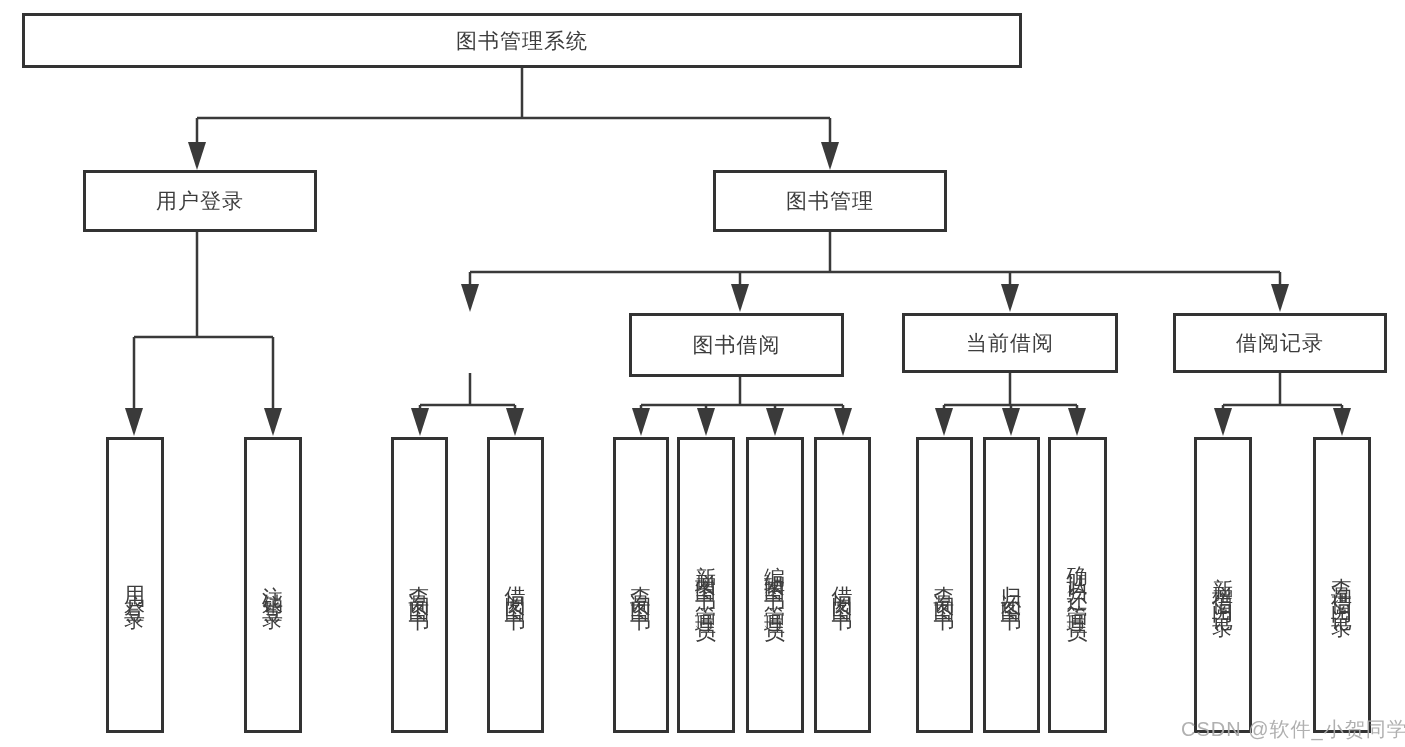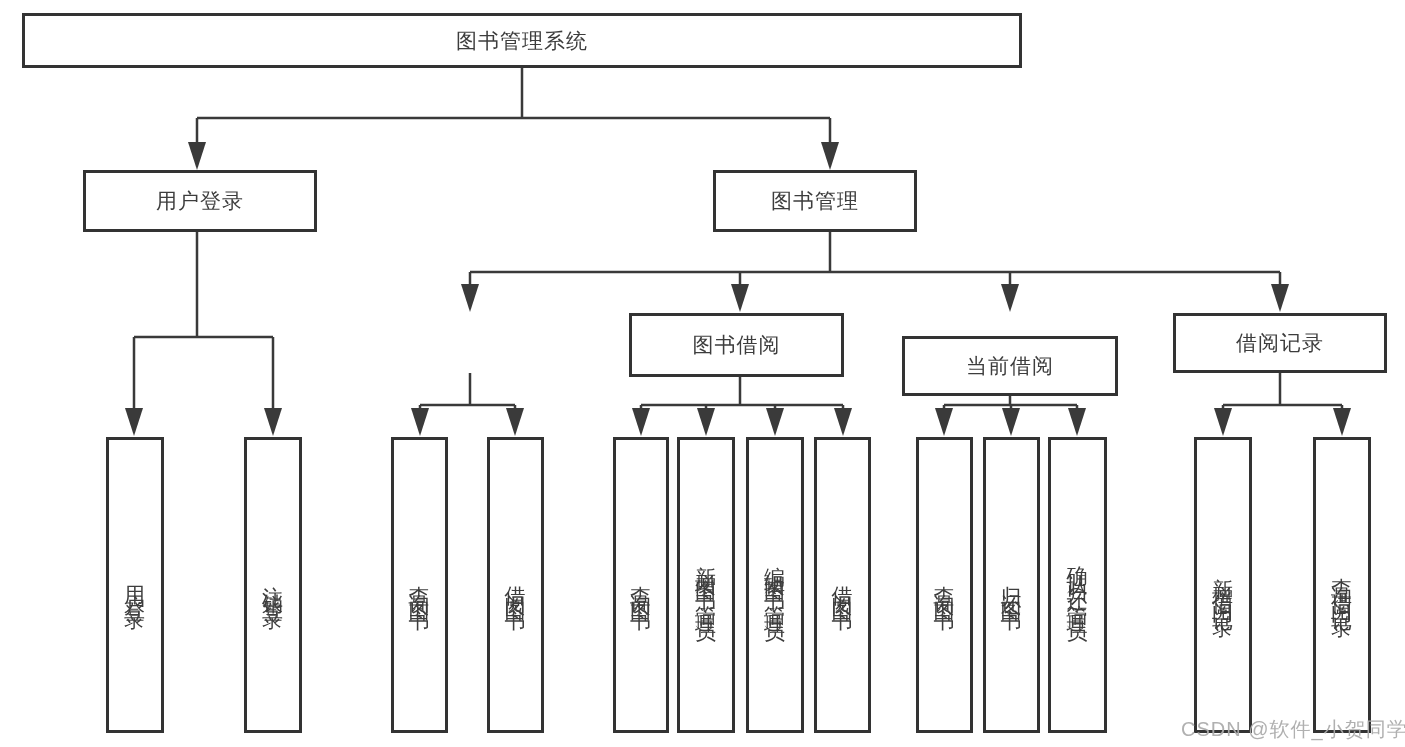--- a/index.html
+++ b/index.html
@@ -45,25 +45,25 @@
     text-orientation: upright;
     font-size: 21px;
     letter-spacing: 8px;
     line-height: 1;
     white-space: nowrap;
   }
   
   #n-root  { left: 22px;   top: 13px;  width: 1000px; height: 55px; }
   
   #n-login { left: 83px;   top: 170px; width: 234px;  height: 62px; }
-  #n-mgmt  { left: 713px;  top: 170px; width: 204px;  height: 62px; }
+  #n-mgmt  { left: 713px;  top: 170px; width: 234px;  height: 62px; }
   
   #n-l3-0  { left: 363px;  top: 313px; width: 215px;  height: 60px; }
   #n-l3-1  { left: 629px;  top: 313px; width: 215px;  height: 64px; }
-  #n-l3-2  { left: 902px;  top: 313px; width: 216px;  height: 60px; margin-top: 23px; }
+  #n-l3-2  { left: 902px;  top: 313px; width: 216px;  height: 60px; }
   #n-l3-3  { left: 1173px; top: 313px; width: 214px;  height: 60px; }
   
   .leaf    { top: 437px; width: 58px; height: 296px; }
   #lf-0  { left: 106px;  }
   #lf-1  { left: 244px;  }
   #lf-2  { left: 391px;  width: 57px; }
   #lf-3  { left: 487px;  width: 57px; }
   #lf-4  { left: 613px;  width: 56px; }
   #lf-5  { left: 677px;  }
   #lf-6  { left: 746px;  }

